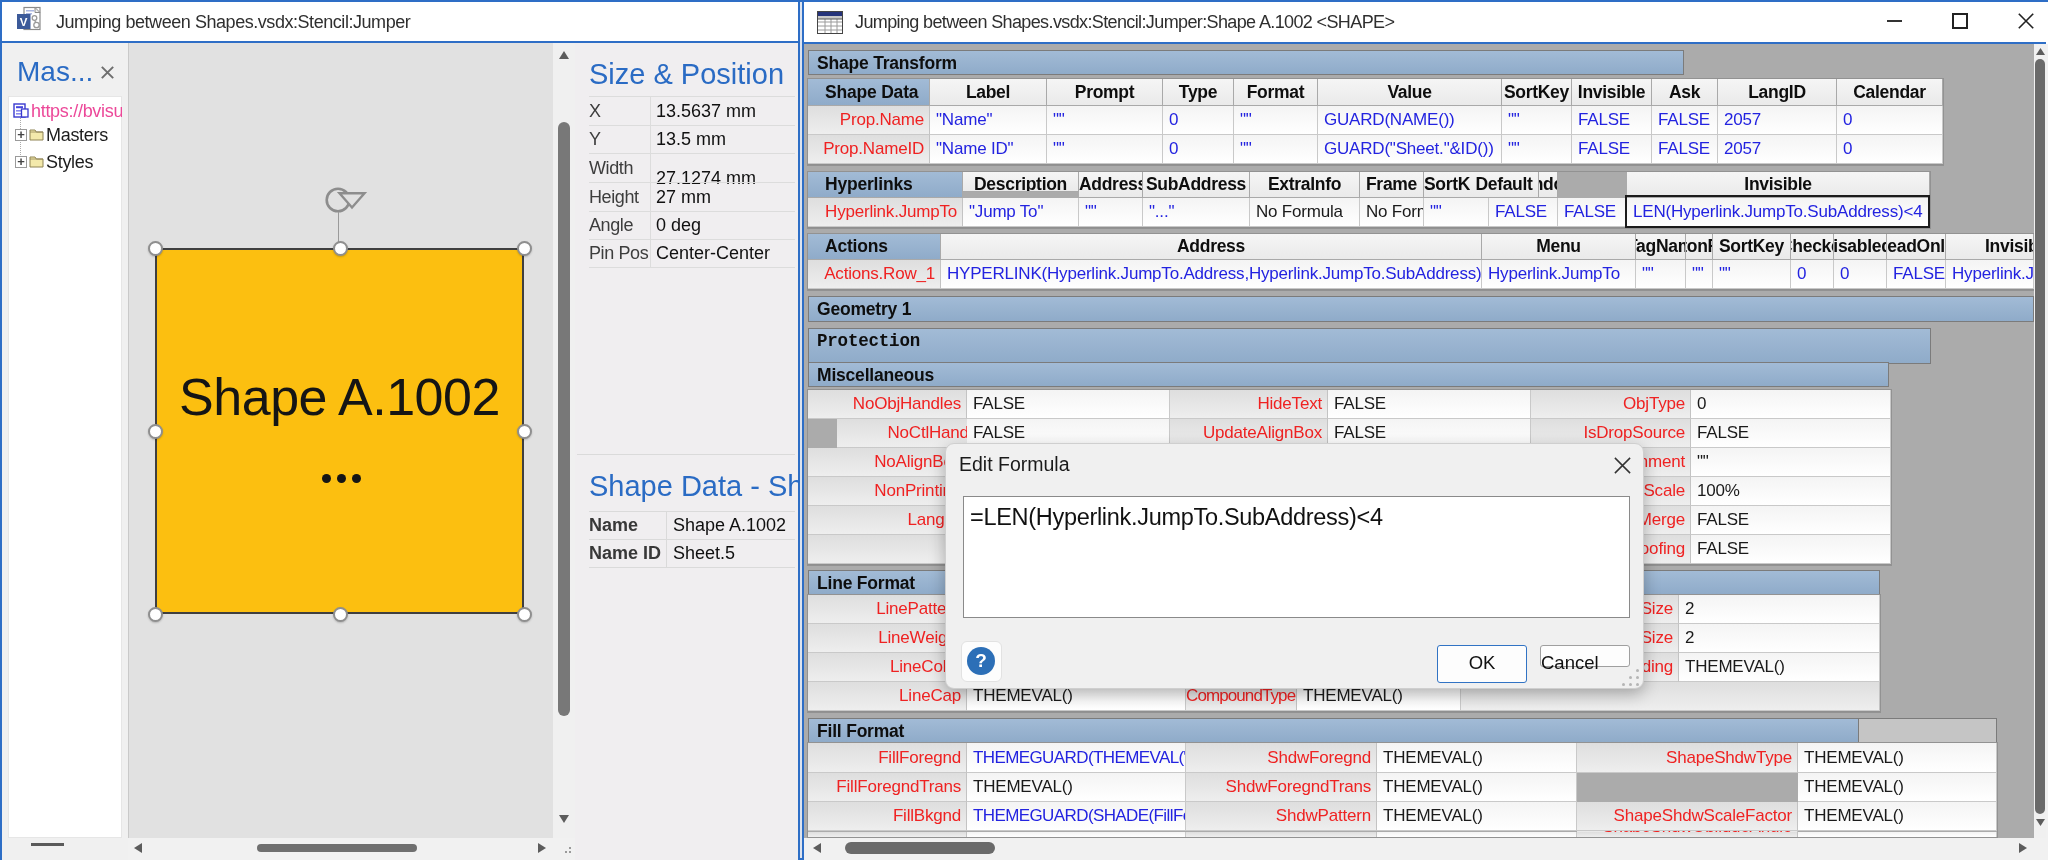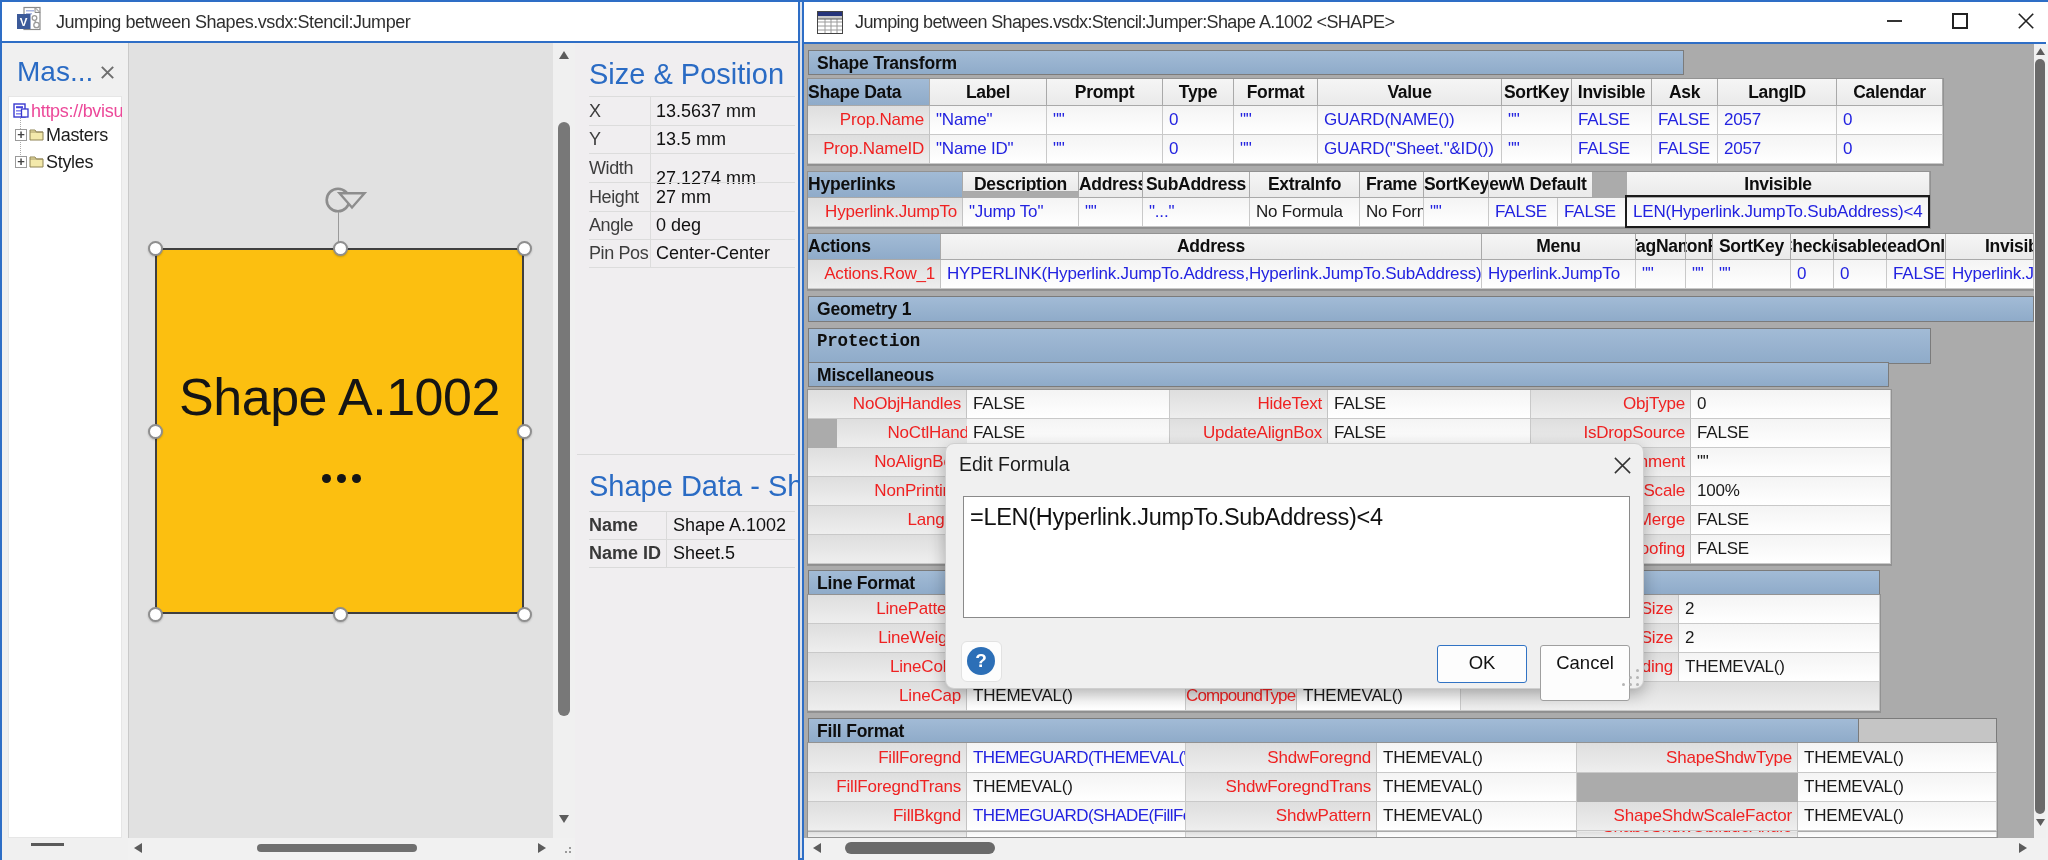--- a/index.html
+++ b/index.html
@@ -1,21 +1,21 @@
 <!DOCTYPE html>
 <html><head><meta charset="utf-8"><style>
 *{margin:0;padding:0;box-sizing:border-box}
 html,body{width:2048px;height:860px;overflow:hidden;background:#fff}
 body{font-family:"Liberation Sans",sans-serif;position:relative}
 div{position:absolute}
 svg{position:absolute}
 .t{white-space:nowrap;overflow:hidden}
 .bar{background:linear-gradient(180deg,#a2bbd6,#8fabc9);border:1px solid #7b7b7b;font-weight:bold;font-size:17.5px;color:#0e0e0e;line-height:24px;padding-left:8px;white-space:nowrap;overflow:hidden;letter-spacing:-0.2px}
 .hd{background:linear-gradient(180deg,#f5f5f5,#eaeaea);border-right:1px solid #a9a9a9;border-bottom:1px solid #a9a9a9;font-weight:bold;font-size:17.5px;color:#0e0e0e;text-align:center;white-space:nowrap;overflow:hidden;letter-spacing:-0.3px}
-.hdb{background:linear-gradient(180deg,#a2bbd6,#8fabc9);border-right:1px solid #a9a9a9;border-bottom:1px solid #a9a9a9;font-weight:bold;font-size:17.5px;color:#0e0e0e;padding-left:0;white-space:nowrap;overflow:hidden;letter-spacing:-0.2px}
+.hdb{background:linear-gradient(180deg,#a2bbd6,#8fabc9);border-right:1px solid #a9a9a9;border-bottom:1px solid #a9a9a9;font-weight:bold;font-size:17.5px;color:#0e0e0e;padding-left:17px;white-space:nowrap;overflow:hidden;letter-spacing:-0.2px}
 .lab{background:linear-gradient(180deg,#dedede,#eeeeee);border-right:1px solid #c3c3c3;border-bottom:1px solid #c9c9c9;color:#ef2222;text-align:right;font-size:17px;white-space:nowrap;overflow:hidden;padding-right:5px;letter-spacing:-0.2px}
 .val{background:linear-gradient(180deg,#f4f4f4,#fff);border-right:1px solid #c9c9c9;border-bottom:1px solid #c9c9c9;font-size:17px;white-space:nowrap;overflow:hidden;padding-left:6px;letter-spacing:-0.2px}
 .tb{color:#2323e0}
 .tk{color:#1a1a1a}
 </style></head>
 <body>
 <div style="left:0px;top:0px;width:800px;height:860px;background:#2e6ec6"></div>
 <div style="left:2px;top:2px;width:796px;height:39px;background:#fff"></div>
 <div style="left:2px;top:41px;width:796px;height:2px;background:#2e6ec6"></div>
 <div style="left:2px;top:43px;width:796px;height:817px;background:#f0f0f0"></div>
@@ -190,21 +190,21 @@
 <div class="val tb" style="left:1837px;top:135px;width:106px;height:29px;line-height:28px;">0</div>
 <div style="left:808px;top:164px;width:1135px;height:2px;background:#8f8f8f"></div>
 <div class="hdb" style="left:808px;top:172px;width:155px;height:26px;line-height:25px;">Hyperlinks</div>
 <div class="hd" style="left:963px;top:172px;width:116px;height:20px;line-height:25px;text-decoration:underline;">Description</div>
 <div class="hd" style="left:1079px;top:172px;width:64px;height:26px;line-height:25px;">Address</div>
 <div class="hd" style="left:1143px;top:172px;width:107px;height:26px;line-height:25px;">SubAddress</div>
 <div class="hd" style="left:1250px;top:172px;width:110px;height:26px;line-height:25px;">ExtraInfo</div>
 <div class="hd" style="left:1360px;top:172px;width:64px;height:26px;line-height:25px;">Frame</div>
 <div class="hd" style="left:1424px;top:172px;width:65px;height:26px;line-height:25px;">SortKey</div>
 <div class="hd" style="left:1489px;top:172px;width:69px;height:26px;line-height:25px;text-indent:-12px">NewWindow</div>
-<div class="hd" style="left:1524px;top:172px;width:69px;height:26px;line-height:25px;">Default</div>
+<div class="hd" style="left:1470px;top:172px;width:69px;height:26px;line-height:25px;">Default</div>
 <div class="hd" style="left:1627px;top:172px;width:303px;height:26px;line-height:25px;">Invisible</div>
 <div class="lab" style="left:808px;top:198px;width:155px;height:29px;line-height:28px;">Hyperlink.JumpTo</div>
 <div class="val tb" style="left:963px;top:198px;width:116px;height:29px;line-height:28px;">"Jump To"</div>
 <div class="val tb" style="left:1079px;top:198px;width:64px;height:29px;line-height:28px;">""</div>
 <div class="val tb" style="left:1143px;top:198px;width:107px;height:29px;line-height:28px;">"..."</div>
 <div class="val tk" style="left:1250px;top:198px;width:110px;height:29px;line-height:28px;">No Formula</div>
 <div class="val tk" style="left:1360px;top:198px;width:64px;height:29px;line-height:28px;">No Formula</div>
 <div class="val tb" style="left:1424px;top:198px;width:65px;height:29px;line-height:28px;">""</div>
 <div class="val tb" style="left:1489px;top:198px;width:69px;height:29px;line-height:28px;">FALSE</div>
 <div class="val tb" style="left:1558px;top:198px;width:69px;height:29px;line-height:28px;">FALSE</div>
@@ -345,18 +345,18 @@
 <div class="t" style="left:959px;top:448px;width:241px;height:33px;font-size:19.5px;color:#1a1a1a;line-height:33px;background:none">Edit Formula</div>
 <svg style="left:1613px;top:456px" width="19" height="19" viewBox="0 0 20 20">
     <path d="M2 2 L18 18 M18 2 L2 18" stroke="#333" stroke-width="1.6"></path>
   </svg>
 <div style="left:963px;top:496px;width:667px;height:122px;background:#fff;border:1px solid #8a8a8a"></div>
 <div class="t" style="left:970px;top:501px;width:655px;height:32px;font-size:23.5px;letter-spacing:-0.3px;color:#111;line-height:32px;background:none">=LEN(Hyperlink.JumpTo.SubAddress)&lt;4</div>
 <div style="left:961px;top:641px;width:41px;height:41px;background:#fdfdfd;border:1px solid #e2e2e2;border-radius:6px"></div>
 <div style="left:967px;top:647px;width:28px;height:28px;background:#2c6fb7;border-radius:50%"></div>
 <div style="left:967px;top:647px;width:28px;height:28px;background:none;font-size:19px;font-weight:bold;color:#fff;text-align:center;line-height:28px">?</div>
 <div style="left:1437px;top:645px;width:90px;height:38px;background:#fdfdfd;border:1.5px solid #3173c4;border-radius:3px;font-size:18.5px;color:#111;text-align:center;line-height:34px">OK</div>
-<div style="left:1540px;top:645px;width:90px;height:56px;background:#fdfdfd;border:1.5px solid #9f9f9f;border-radius:3px;font-size:18.5px;color:#111;text-align:center;line-height:34px">Cancel</div>
+<div style="left:1540px;top:645px;width:90px;height:22px;background:#fdfdfd;border:1.5px solid #9f9f9f;border-radius:3px;font-size:18.5px;color:#111;text-align:left;line-height:34px">Cancel</div>
 <div style="left:1636px;top:683px;width:3px;height:3px;background:#b5b5b5;border-radius:50%"></div>
 <div style="left:1629px;top:683px;width:3px;height:3px;background:#b5b5b5;border-radius:50%"></div>
 <div style="left:1636px;top:676px;width:3px;height:3px;background:#b5b5b5;border-radius:50%"></div>
 <div style="left:1622px;top:683px;width:3px;height:3px;background:#b5b5b5;border-radius:50%"></div>
 <div style="left:1629px;top:676px;width:3px;height:3px;background:#b5b5b5;border-radius:50%"></div>
 <div style="left:1636px;top:669px;width:3px;height:3px;background:#b5b5b5;border-radius:50%"></div>
 </body></html>

